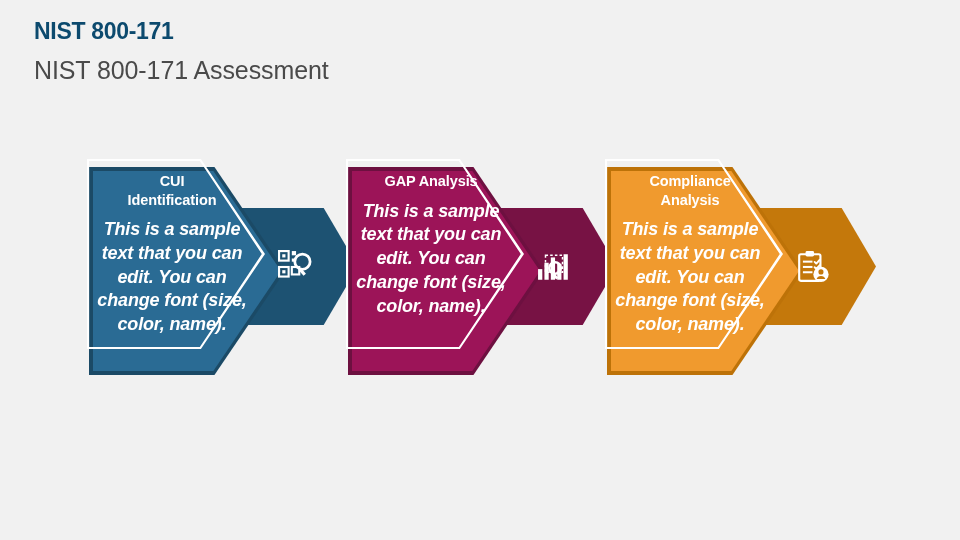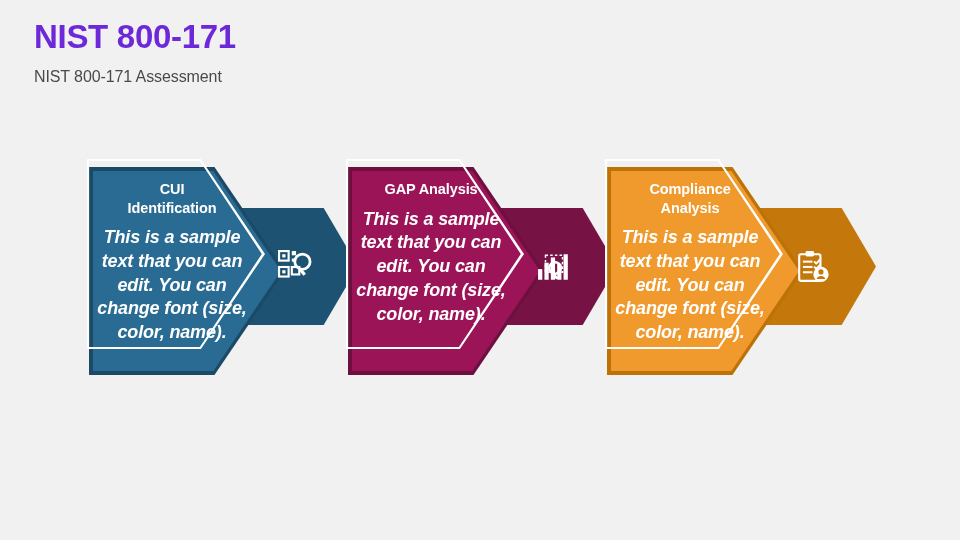--- a/index.html
+++ b/index.html
@@ -26,30 +26,30 @@
 
   
   .header {
     position: absolute;
     left: 34px;
     top: 18px;
     width: 600px;
   }
 
   .slide-title {
-    font-size: 33px;
+    font-size: 23px;
     font-weight: bold;
-    color: #6d28d9;
+    color: #0c4a6e;
     letter-spacing: -0.3px;
     line-height: 1.15;
     white-space: nowrap;
   }
 
   .slide-subtitle {
-    font-size: 16px;
+    font-size: 25px;
     font-weight: normal;
     color: #4a4a4a;
     margin-top: 12px;
     letter-spacing: -0.1px;
     white-space: nowrap;
   }
 
   
   .stage {
     position: absolute;
@@ -124,21 +124,21 @@
     position: absolute;
     left: 14px;
     top: 22px;
     width: 160px;
     height: 170px;
     z-index: 4;
     display: flex;
     flex-direction: column;
     align-items: center;
     justify-content: flex-start;
-    padding-top: 8px;
+    padding-top: 0;
     text-align: center;
     color: #ffffff;
   }
 
   .chev-heading {
     font-size: 14.5px;
     font-weight: bold;
     line-height: 1.28;
     letter-spacing: -0.1px;
     margin-bottom: 9px;

